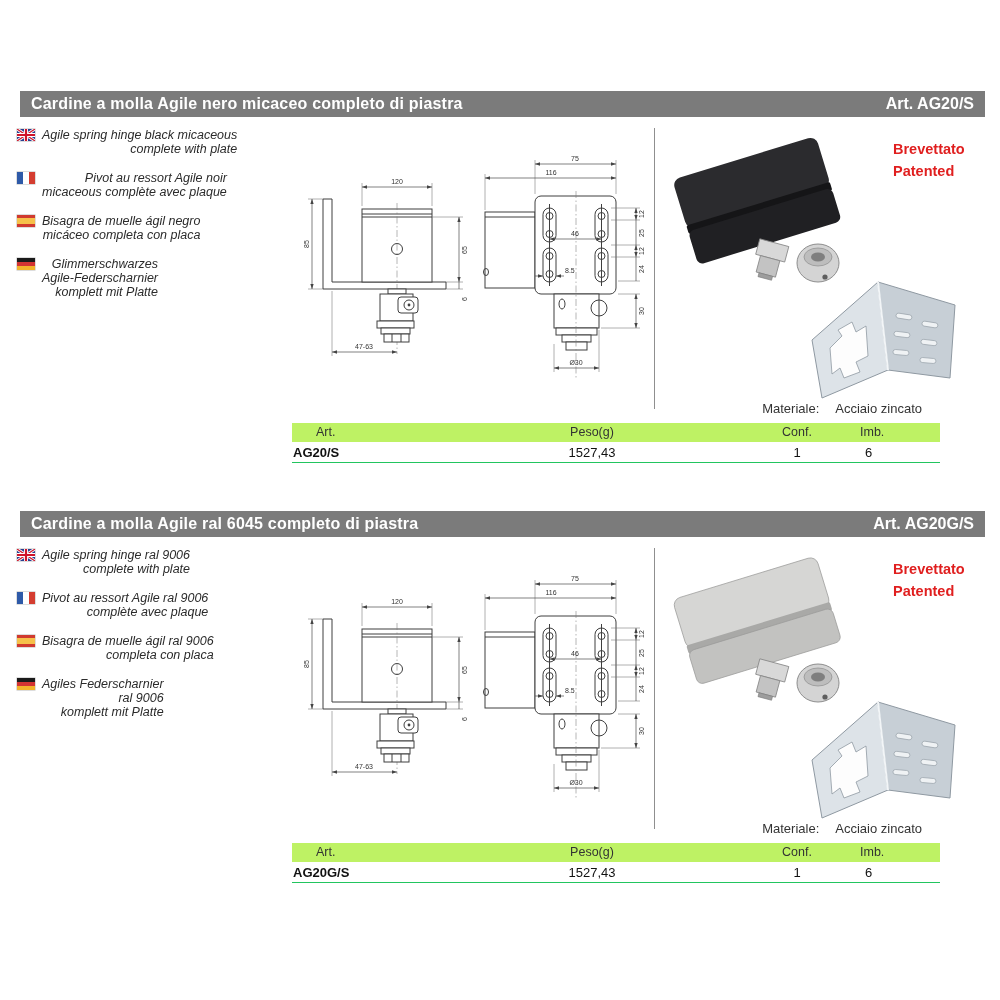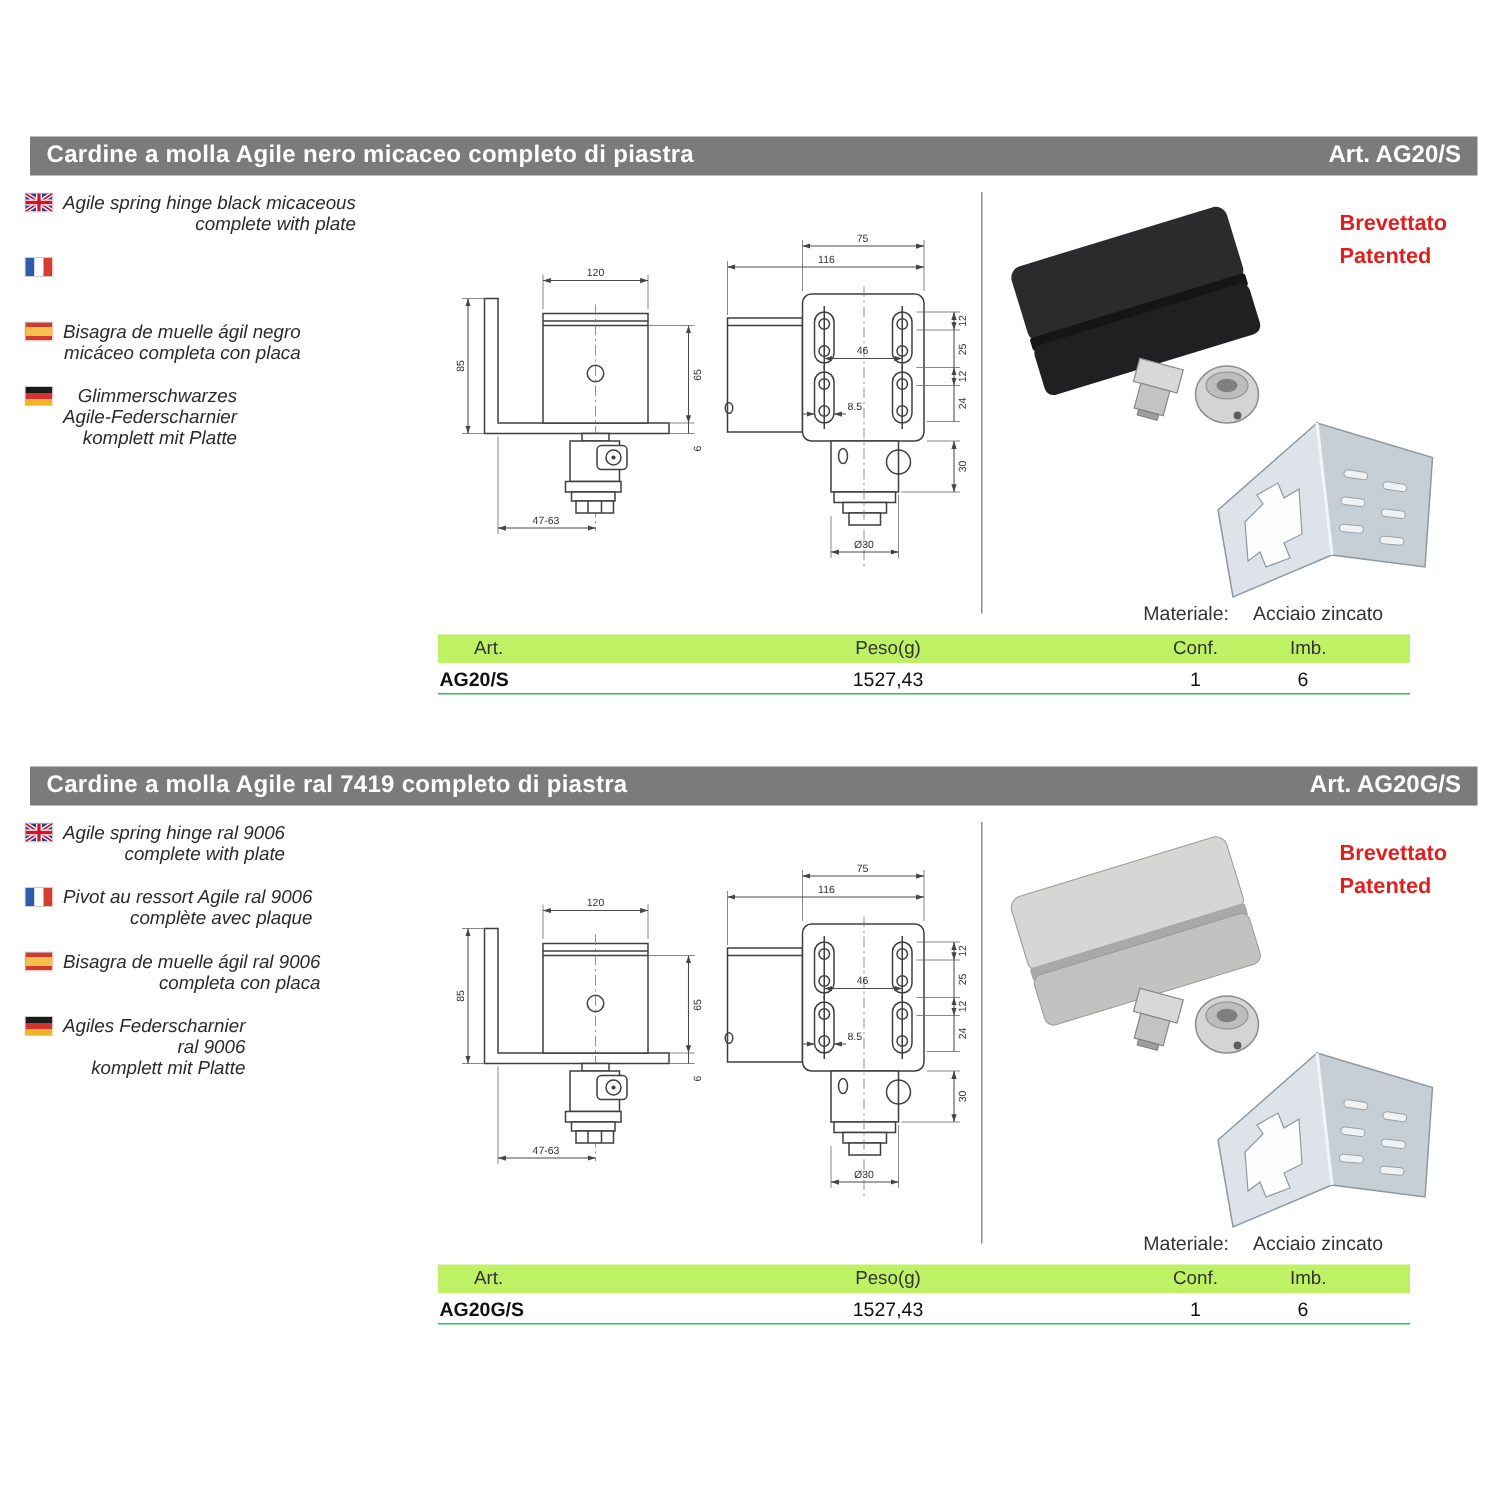--- a/index.html
+++ b/index.html
@@ -88,20 +88,24 @@
           <div>Agile spring hinge black micaceous</div>
           <div>complete with plate</div>
         </div>
       </div>
       <div class="desc-block" style="top:43px">
         <svg class="flag" viewBox="0 0 18 12">
           <rect width="6" height="12" fill="#2e5aa8"></rect>
             <rect x="6" width="6" height="12" fill="#fff"></rect>
             <rect x="12" width="6" height="12" fill="#d43d30"></rect>
         </svg>
+        <div class="desc-text">
+          <div>Pivot au ressort Agile noir</div>
+          <div>micaceous complète avec plaque</div>
+        </div>
       </div>
       <div class="desc-block" style="top:86px">
         <svg class="flag" viewBox="0 0 18 12">
           <rect width="18" height="12" fill="#d03a2f"></rect>
             <rect y="3" width="18" height="6" fill="#f6c14a"></rect>
         </svg>
         <div class="desc-text">
           <div>Bisagra de muelle ágil negro</div>
           <div>micáceo completa con placa</div>
         </div>
@@ -281,21 +285,21 @@
         <span class="c-peso">1527,43</span>
         <span class="c-conf">1</span>
         <span class="c-imb">6</span>
       </div>
     </div>
   </div>
 
   <div class="section" id="section-1">
 
     <div class="header-bar">
-      <span class="title">Cardine a molla Agile ral 7419 completo di piastra</span>
+      <span class="title">Cardine a molla Agile ral 6045 completo di piastra</span>
       <span class="article">Art. AG20G/S</span>
     </div>
 
     <div class="desc-col">
       <div class="desc-block" style="top:0">
         <svg class="flag" viewBox="0 0 18 12">
           <rect width="18" height="12" fill="#2a3f8f"></rect>
           <path d="M0,0 L18,12 M18,0 L0,12" stroke="#fff" stroke-width="3"></path>
           <path d="M0,0 L18,12 M18,0 L0,12" stroke="#cf142b" stroke-width="1.2"></path>
           <path d="M9,0 V12 M0,6 H18" stroke="#fff" stroke-width="4"></path>

